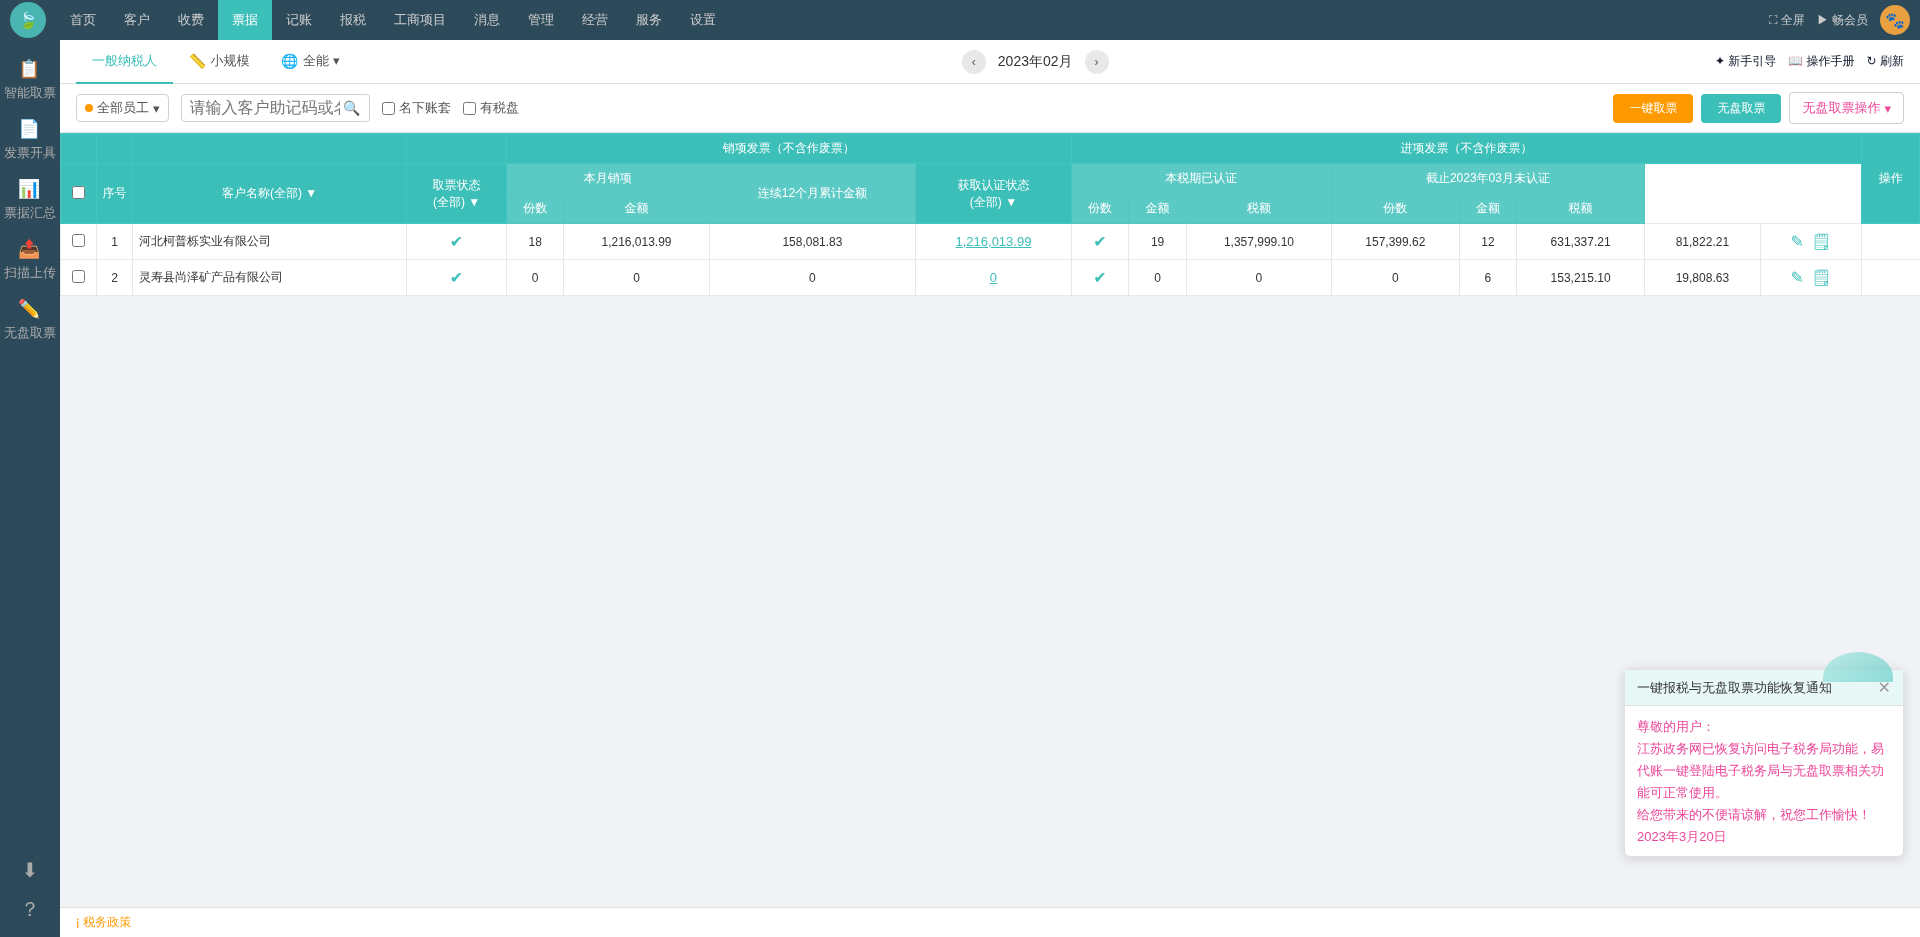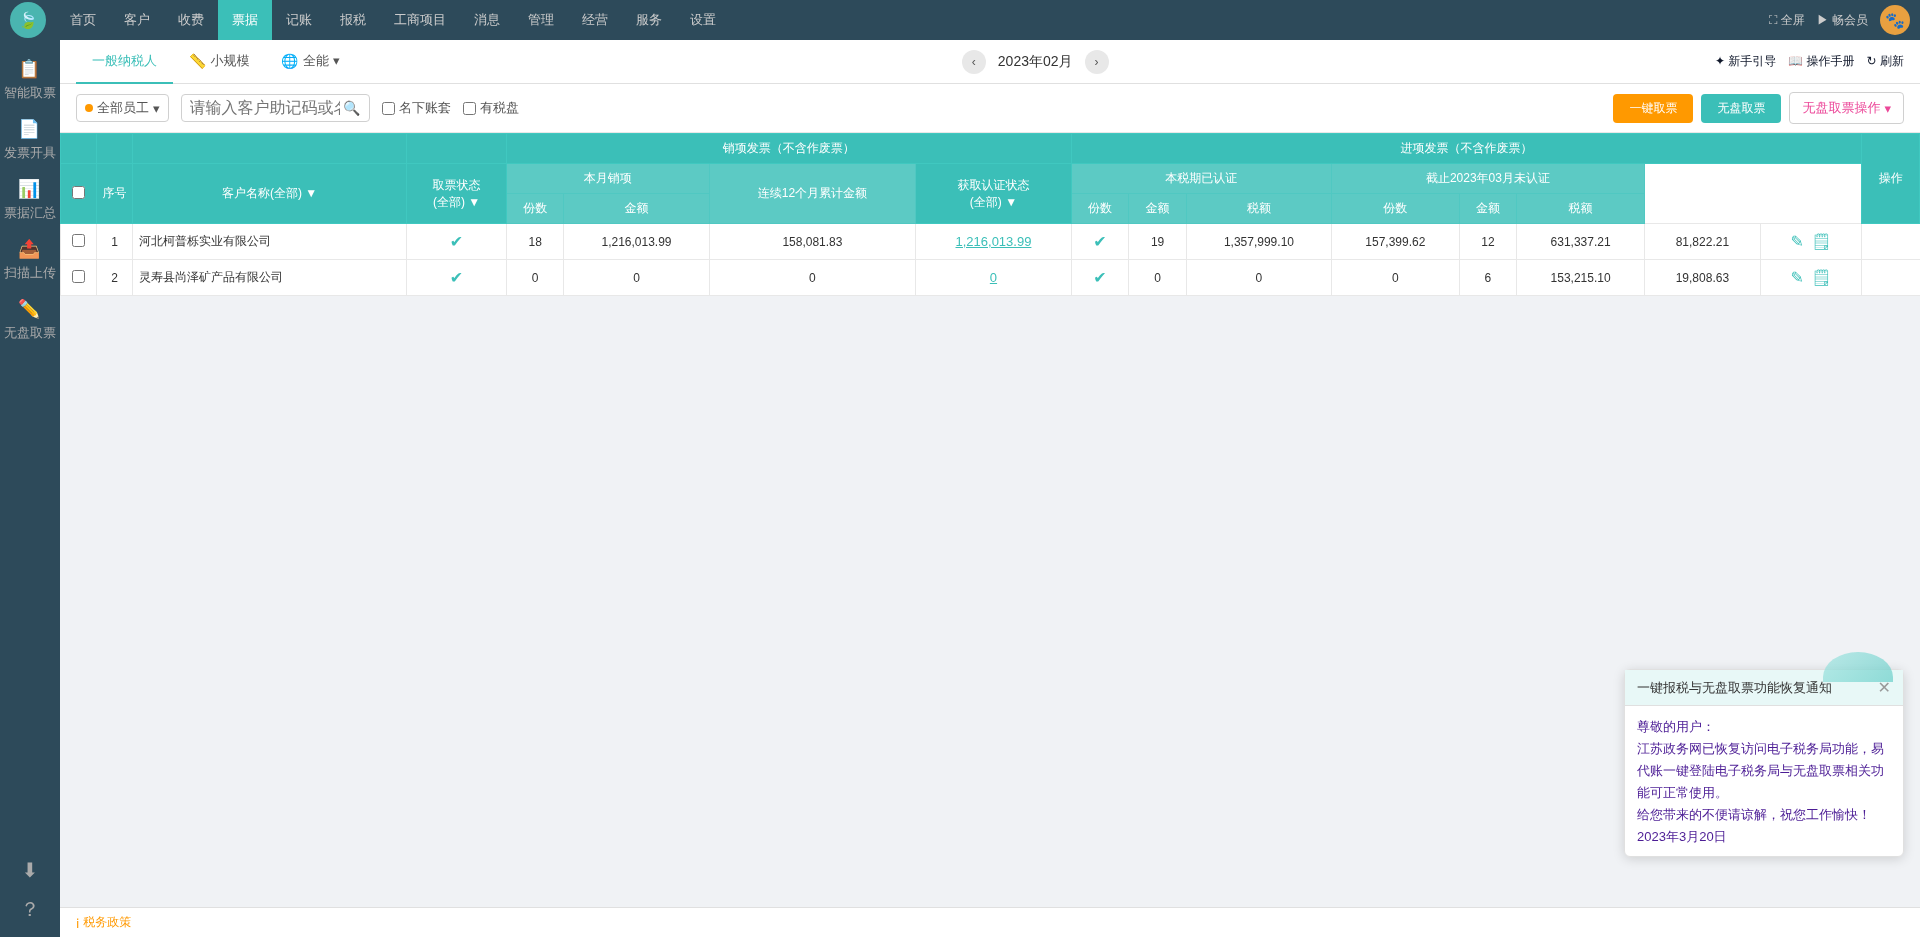--- a/index.html
+++ b/index.html
@@ -269,21 +269,21 @@
       background: #e8f8f7;
       padding: 8px 12px;
       display: flex; justify-content: space-between; align-items: center;
       border-bottom: 1px solid #e0e0e0;
       font-size: 13px; color: #333;
     }
     .notification-close { cursor: pointer; color: #999; font-size: 16px; }
     .notification-body {
       padding: 10px 12px;
       font-size: 12px;
-      color: #4c1d95;
+      color: #ec4899;
       line-height: 1.7;
       max-height: 150px;
       overflow-y: auto;
     }
     .notification-footer {
       padding: 6px 12px;
       display: flex; justify-content: flex-end;
     }
     .btn-teal-sm {
       background: #3bbfb8; color: white; border: none;

